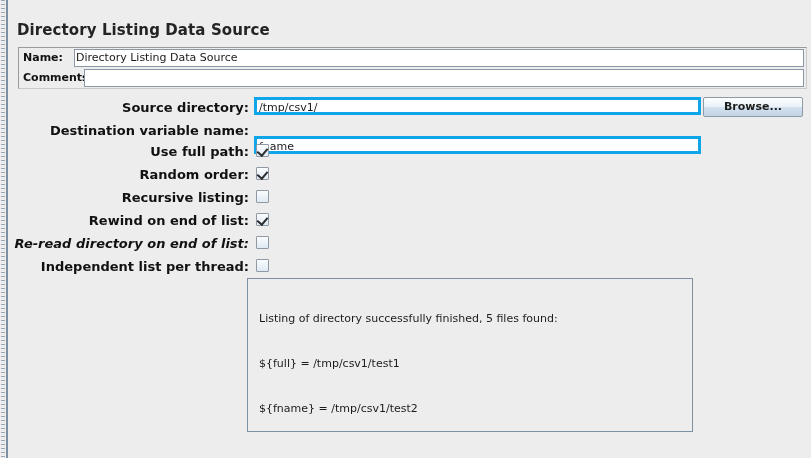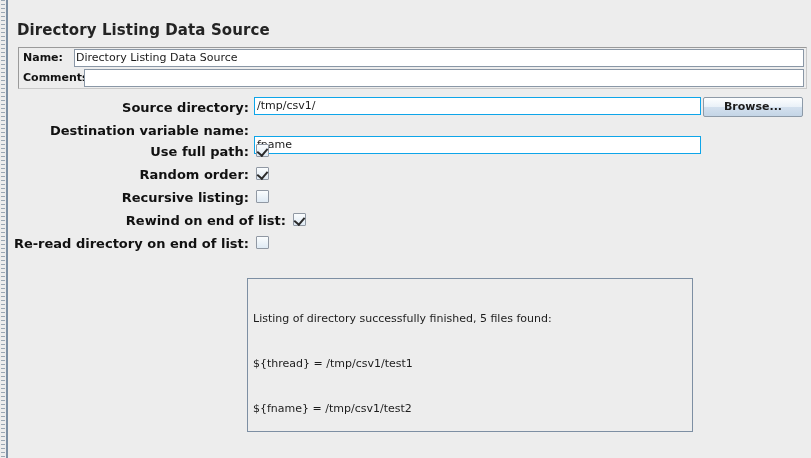--- a/index.html
+++ b/index.html
@@ -115,21 +115,21 @@
     font-weight: bold;
     font-size: 13px;
     color: #111;
     white-space: nowrap;
     text-align: right;
   }
   .text-field {
     position: absolute;
     height: 18px;
     background: #ffffff;
-    border: 1px solid #0ea5e9;
+    border: 3px solid #0ea5e9;
     box-sizing: border-box;
     font-family: "DejaVu Sans", "Liberation Sans", sans-serif;
     font-size: 11px;
     color: #1a1a1a;
     padding: 0 2px;
     line-height: 16px;
     white-space: nowrap;
     overflow: hidden;
   }
 
@@ -196,21 +196,21 @@
   #result-area {
     position: absolute;
     left: 238px; top: 262px;
     width: 446px; height: 154px;
     box-sizing: border-box;
     border: 1px solid #7d8fa3;
     background: #ededed;
     font-family: "DejaVu Sans", "Liberation Sans", sans-serif;
     font-size: 11px;
     color: #1c1c1c;
-    padding: 2px 5px;
+    padding: 2px 11px;
     overflow: hidden;
     line-height: 15px;
     white-space: pre;
   }
   #result-area .line { display: block; height: 15px; }
 </style>
 </head>
 <body>
 
 <div id="split-divider">
@@ -265,38 +265,44 @@
     <span class="checkbox checked" style="left:247px; top:3px;"></span>
   </div>
 
   <div class="row" style="top:171px; width:100%;">
     <div class="lbl-col">
       <span class="row-label">Recursive listing:</span>
     </div>
     <span class="checkbox" style="left:247px; top:3px;"></span>
   </div>
 
-  <div class="row" style="top:194px; width:100%;margin-left:37px;">
+  <div class="row" style="top:194px; width:100%;">
     <div class="lbl-col">
       <span class="row-label">Rewind on end of list:</span>
     </div>
     <span class="checkbox checked" style="left:247px; top:3px;"></span>
   </div>
 
-  <div class="row" style="top:217px; width:100%;">
+  <div class="row" style="top:217px; width:100%;font-style:italic;">
     <div class="lbl-col">
       <span class="row-label">Re-read directory on end of list:</span>
     </div>
     <span class="checkbox" style="left:247px; top:3px;"></span>
   </div>
 
+  <div class="row" style="top:240px; width:100%;">
+    <div class="lbl-col">
+      <span class="row-label">Independent list per thread:</span>
+    </div>
+    <span class="checkbox" style="left:247px; top:3px;"></span>
+  </div>
 
 
   <div id="result-area">
     <span class="line">Listing of directory successfully finished, 5 files found:</span>
-    <span class="line">${thread} = /tmp/csv1/test1</span>
+    <span class="line">${full} = /tmp/csv1/test1</span>
     <span class="line">${fname} = /tmp/csv1/test2</span>
     
     
     
   </div>
 
 </div>
 
 </body></html>

